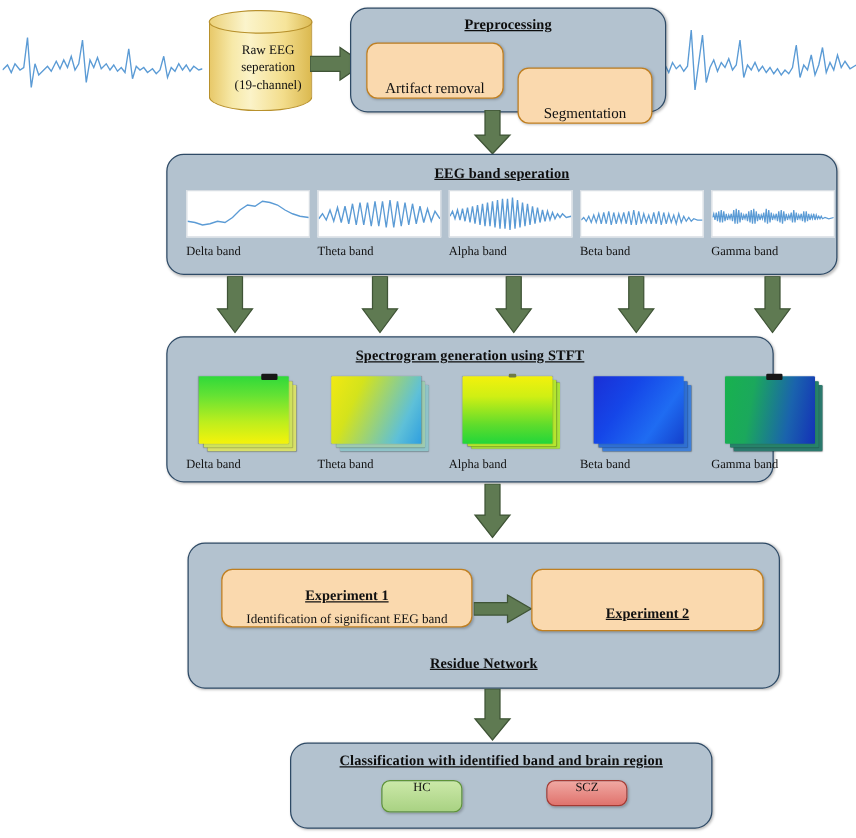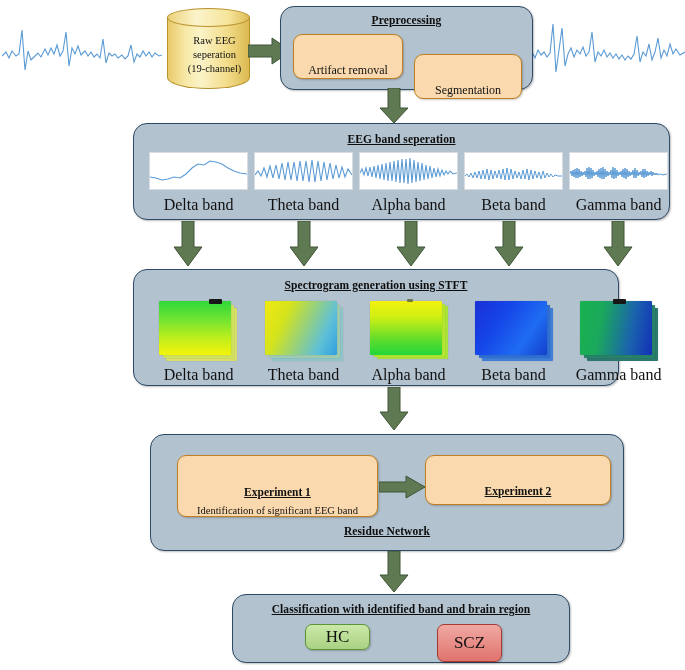--- a/index.html
+++ b/index.html
@@ -77,38 +77,38 @@
   
   .varrow{position:absolute;}
   .harrow{position:absolute;}
 
   
   .thumb{
     position:absolute;background:#ffffff;border:1px solid #d7dde3;
     box-sizing:border-box;
   }
   .band-label{
-    position:absolute;text-align:center;font-size:16px;color:#111;
+    position:absolute;font-size:10px;color:#111;
   }
 
   
   .stack{position:absolute;}
   .stack .sheet{
     position:absolute;border-radius:1px;
     box-shadow:0 0 1px rgba(0,0,0,.35);
   }
   .stack .tab{
     position:absolute;width:13px;height:5px;background:#171717;border-radius:1px;
   }
 
   
   .pill{
     position:absolute;border-radius:7px;box-sizing:border-box;
-    display:flex;align-items:center;justify-content:center;
-    font-size:17px;color:#111;
+    display:flex;align-items:flex-start;justify-content:center;
+    font-size:10px;color:#111;
     box-shadow:1px 1px 2px rgba(0,0,0,.22);
   }
   .pill.hc{background:linear-gradient(to bottom,#cbe8a8,#a9d283);border:1.5px solid #5e9338;}
   .pill.scz{background:linear-gradient(to bottom,#f0a8a2,#e0736d);border:1.5px solid #a33a33;}
 
   .eegwave{position:absolute;}
 </style>
 </head>
 <body>
 
@@ -245,21 +245,21 @@
       <div class="tab" style="left:36px;top:0px;"></div>
     </div>
     <div class="band-label" style="left:435px;top:96px;width:99px;">Gamma band</div>
   </div>
 
   <svg class="varrow" style="left:378px;top:387px;" width="32" height="44" viewBox="0 0 32 44">
     <polygon points="10,0 22,0 22,25 30,25 16,43 2,25 10,25" fill="#5f7a52" stroke="#3f5436" stroke-width="1"></polygon>
   </svg>
 
   <div class="panel" style="left:150px;top:434px;width:474px;height:117px;">
-    <div class="peach" style="left:26px;top:20px;width:201px;height:62px;">
+    <div class="peach" style="left:26px;top:20px;width:201px;height:47px;">
       <span class="hd">Experiment 1</span>
       <span class="bd">Identification of significant EEG band</span>
     </div>
 
     <svg class="harrow" style="left:228px;top:38px;" width="48" height="28" viewBox="0 0 48 28">
       <polygon points="0,9 27,9 27,3 46,14 27,25 27,19 0,19" fill="#5f7a52" stroke="#3f5436" stroke-width="1"></polygon>
     </svg>
 
     <div class="peach" style="left:274px;top:20px;width:186px;height:50px;">
       <span class="hd">Experiment 2</span>
@@ -270,18 +270,18 @@
 
   <svg class="varrow" style="left:378px;top:551px;" width="32" height="42" viewBox="0 0 32 42">
     <polygon points="10,0 22,0 22,24 30,24 16,41 2,24 10,24" fill="#5f7a52" stroke="#3f5436" stroke-width="1"></polygon>
   </svg>
 
   <div class="panel" style="left:232px;top:594px;width:338px;height:69px;padding-left:41px;">
     <div class="panel-title" style="top:8px;">Classification with identified band and brain region</div>
     <div class="pill hc" style="left:72px;top:29px;width:65px;height:26px;">
       <span>HC</span>
     </div>
-    <div class="pill scz" style="left:204px;top:29px;width:65px;height:38px;">
+    <div class="pill scz" style="left:204px;top:29px;width:65px;height:21px;">
       <span>SCZ</span>
     </div>
   </div>
 
 </div>
 
 </body></html>

